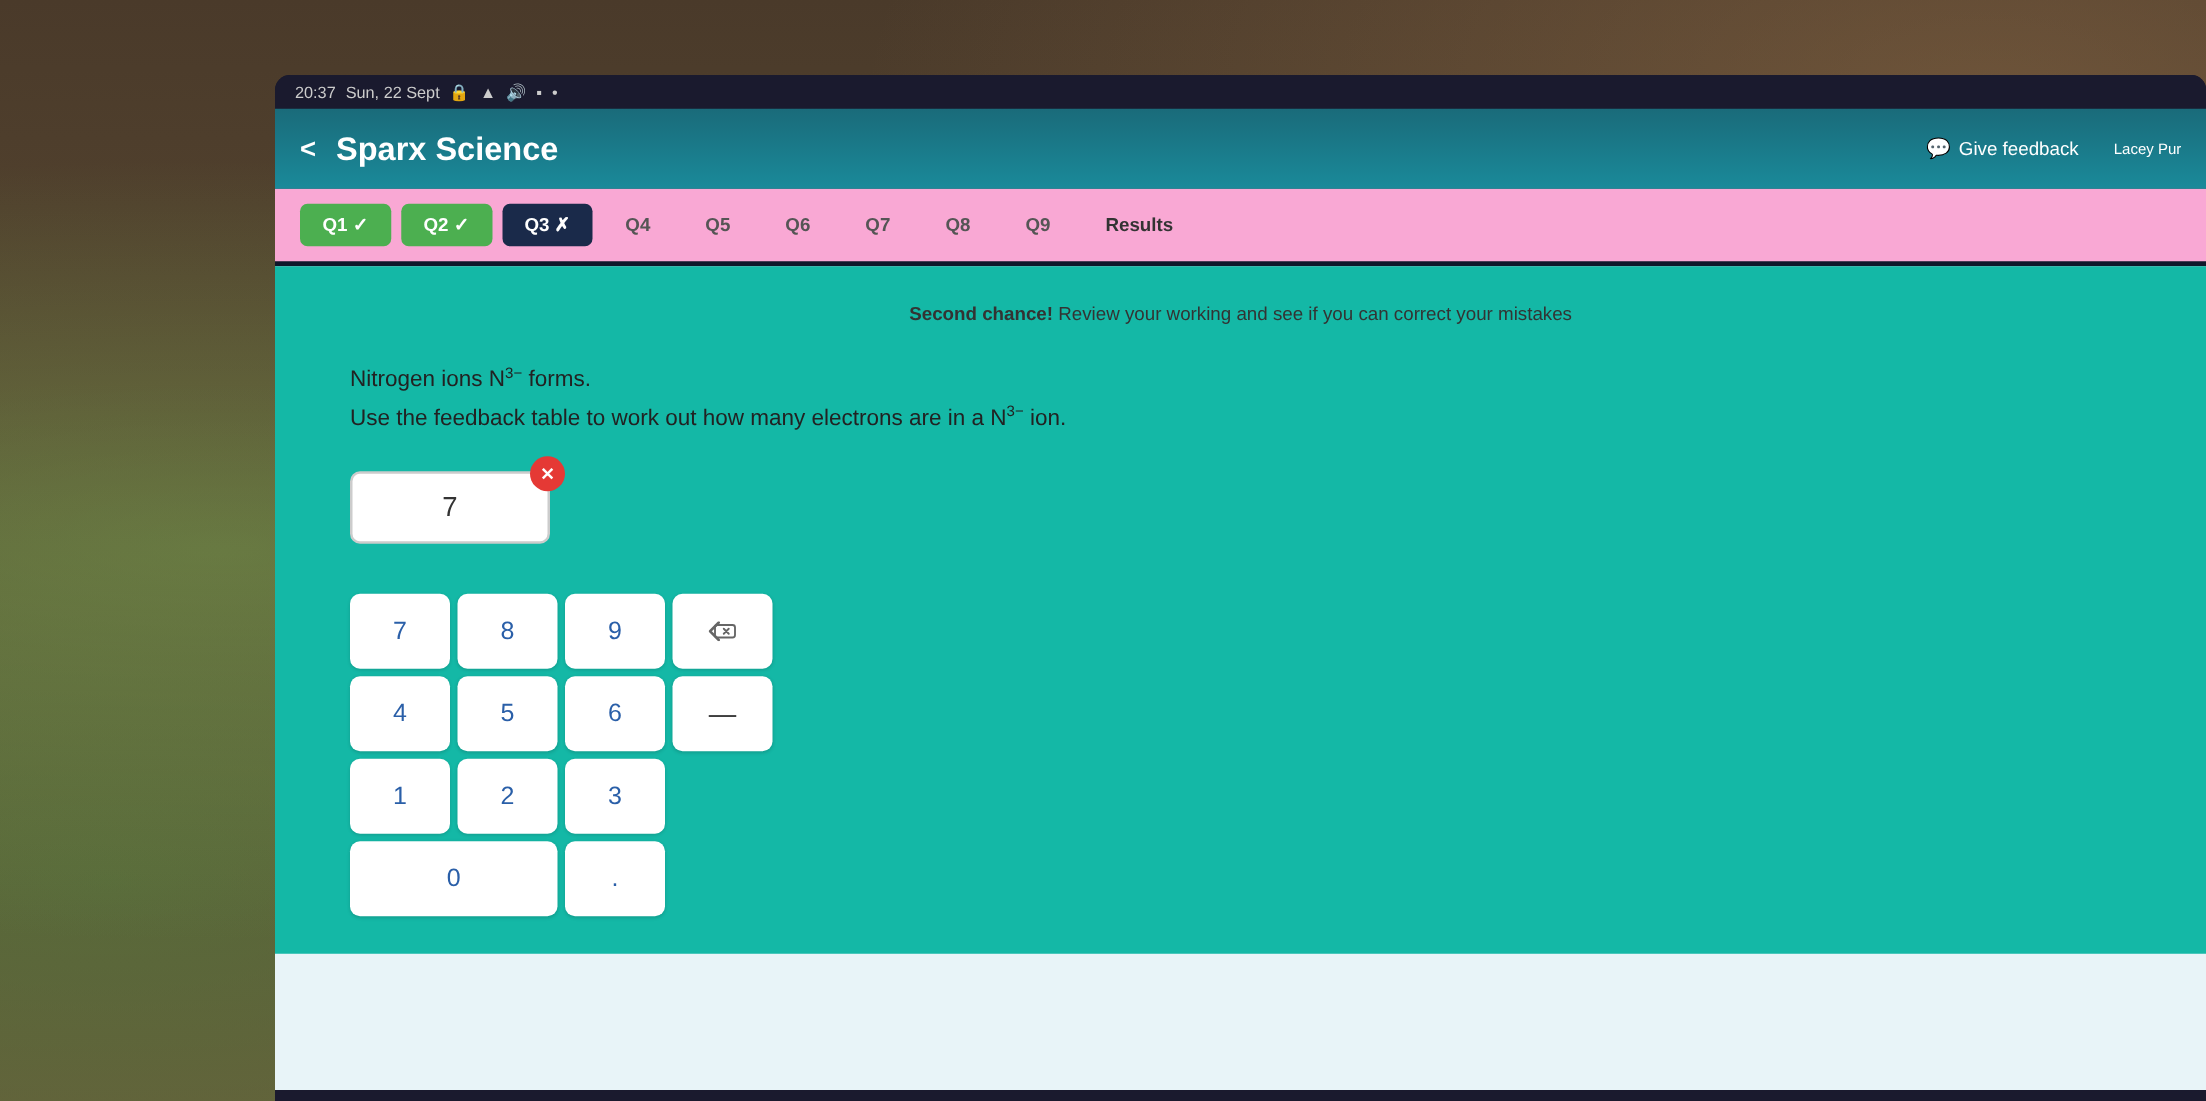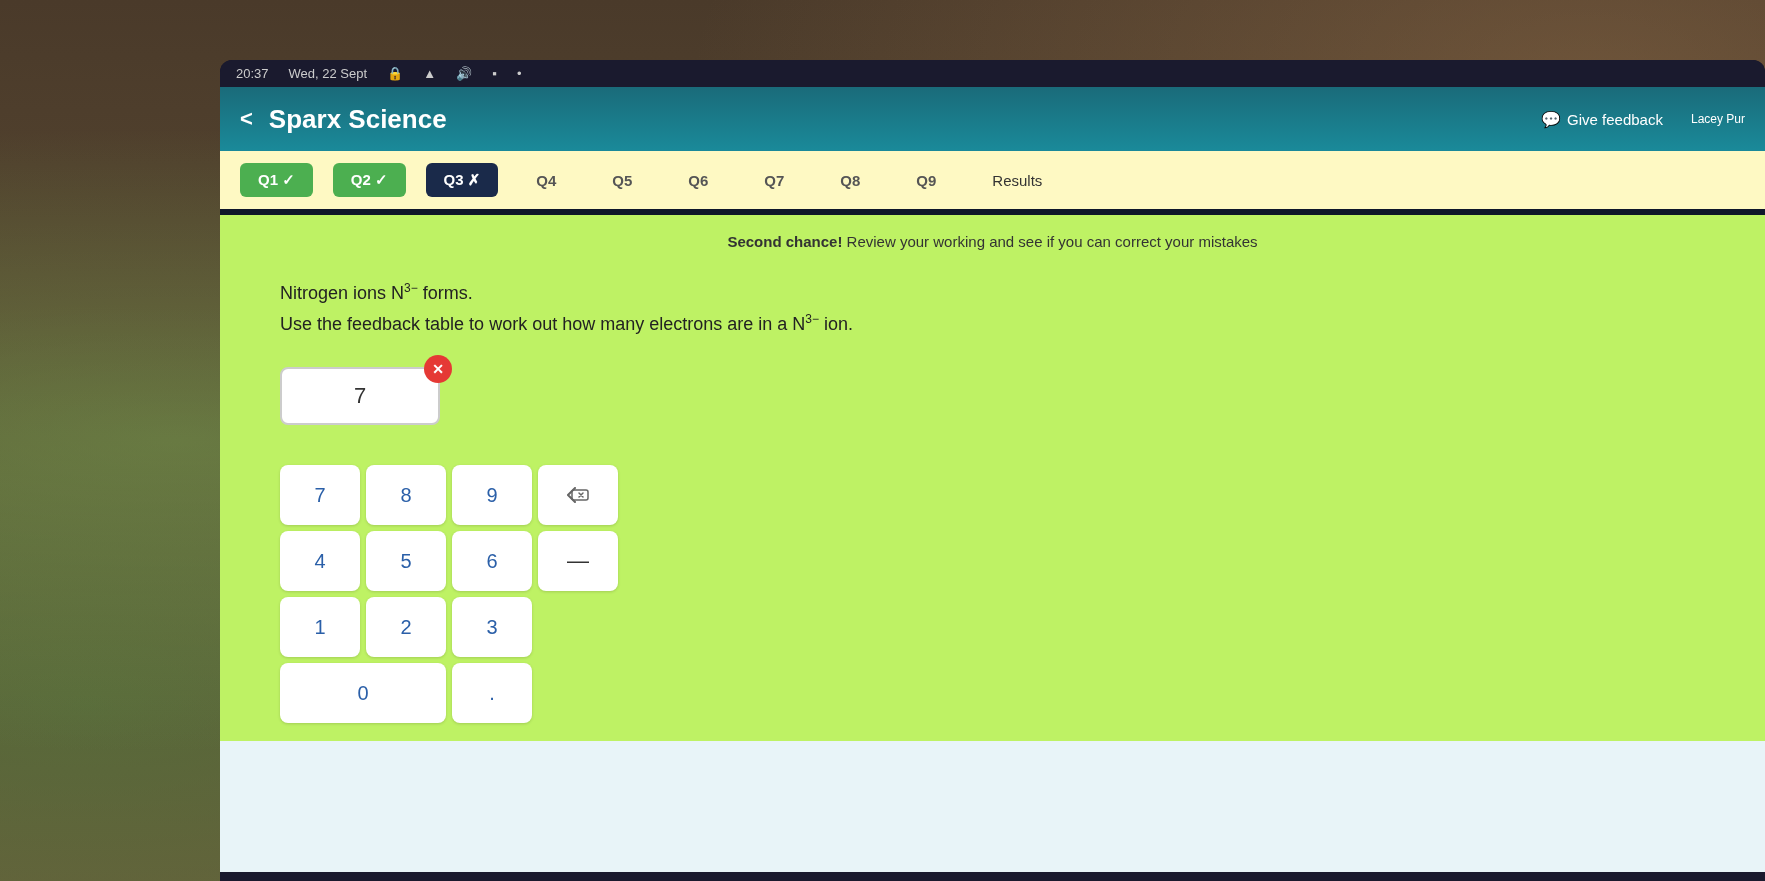--- a/index.html
+++ b/index.html
@@ -25,21 +25,21 @@
     }
 
     
     .status-bar {
       background: #1a1a2e;
       color: #ccc;
       font-size: 13px;
       padding: 6px 16px;
       display: flex;
       align-items: center;
-      gap: 20px;
+      gap: 8px;
     }
 
     
     .app-header {
       background: linear-gradient(to bottom, #1a6b7a, #1a8a9a);
       display: flex;
       align-items: center;
       padding: 0 20px;
       height: 64px;
       position: relative;
@@ -89,26 +89,26 @@
 
     
     .main-content {
       background: #e8f4f8;
       min-height: calc(100% - 100px);
       padding: 0;
     }
 
     
     .question-tabs {
-      background: #fef9c3;
+      background: #f9a8d4;
       display: flex;
       align-items: center;
       padding: 12px 20px;
-      gap: 20px;
-      border-bottom: 6px solid #0f172a;
+      gap: 8px;
+      border-bottom: 4px solid #0f172a;
     }
 
     .tab {
       padding: 8px 18px;
       border-radius: 6px;
       font-size: 15px;
       font-weight: 600;
       cursor: pointer;
       border: none;
       background: transparent;
@@ -126,27 +126,27 @@
     }
 
     .tab.neutral {
       background: transparent;
       color: #555;
     }
 
     .tab.results {
       background: transparent;
       color: #333;
-      font-weight: 400;
+      font-weight: 700;
     }
 
     
     .question-area {
-      padding: 18px 60px;
-      background: #bef264;
+      padding: 30px 60px;
+      background: #14b8a6;
     }
 
     .second-chance-banner {
       text-align: center;
       margin-bottom: 28px;
       font-size: 15px;
       color: #333;
     }
 
     .second-chance-banner strong {
@@ -255,21 +255,21 @@
   </style>
 </head>
 <body>
 
 <div class="bg-photo"></div>
 
 <div class="tablet-frame">
 
   <div class="status-bar">
     <span>20:37</span>
-    <span>Wed, 22 Sept</span>
+    <span>Sun, 22 Sept</span>
     <span>🔒</span>
     <span>▲</span>
     <span>🔊</span>
     <span>▪</span>
     <span>•</span>
   </div>
 
   <div class="app-header">
     <span class="back-arrow">&lt;</span>
     <span class="app-title">Sparx Science</span>

